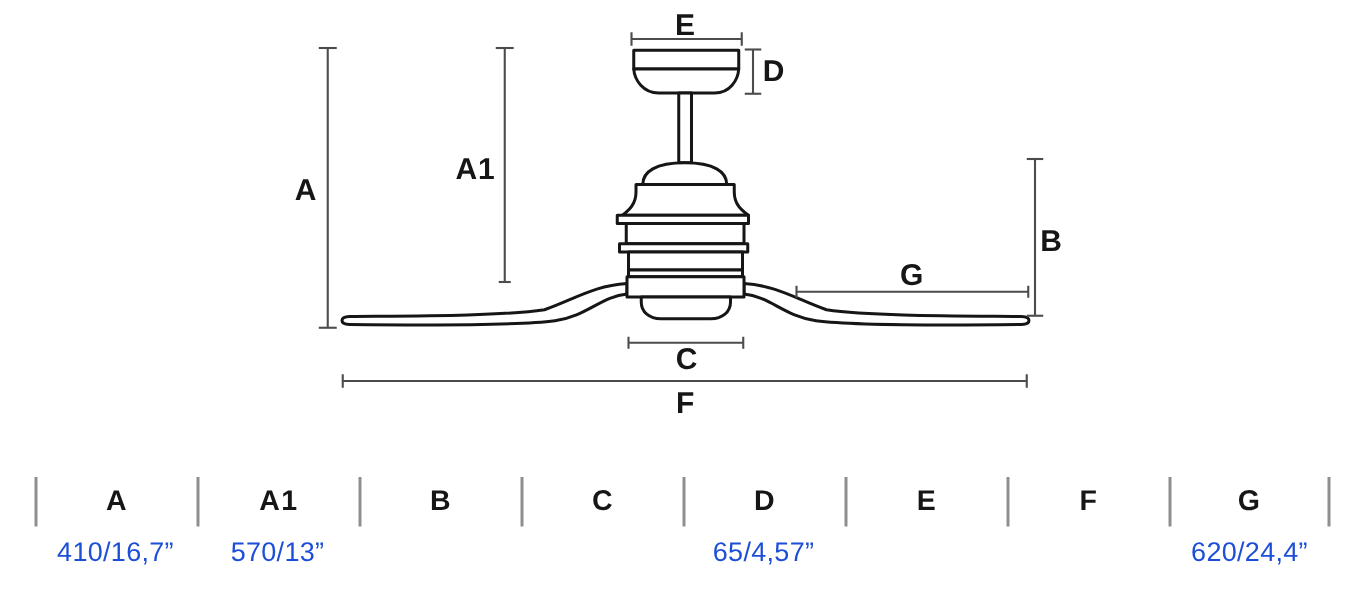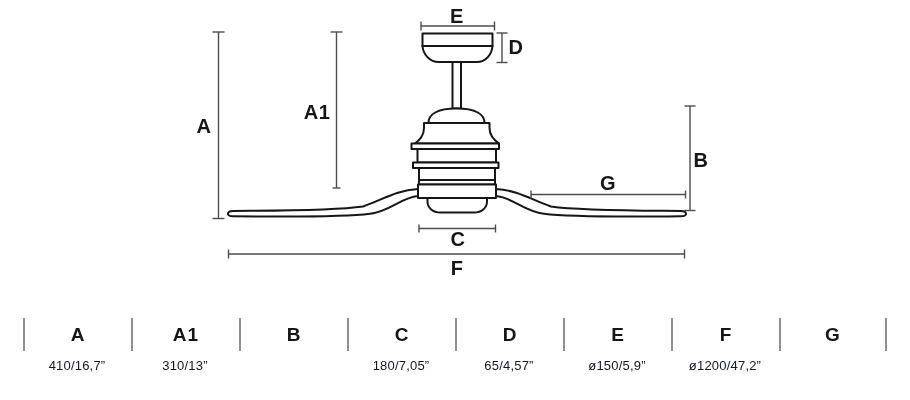--- a/index.html
+++ b/index.html
@@ -12,21 +12,21 @@
   .dim{stroke:#4c4c4c;stroke-width:1.4;fill:none;}
   .dim-label{font:700 20px "Liberation Sans", sans-serif;fill:#161616;text-anchor:middle;letter-spacing:0.5px;}
   .dim-table{display:grid;grid-template-columns:repeat(8,1fr);margin:18px 23px 0 23px;}
   .col{text-align:center;min-width:0;}
   .th{
     height:33px;display:flex;align-items:center;justify-content:center;
     border-left:2px solid #8f8f8f;
     font-weight:700;font-size:19px;color:#161616;letter-spacing:1px;
   }
   .col:last-child .th{border-right:2px solid #8f8f8f;}
-  .td{margin-top:7px;font-size:13px;color:#0f172a;letter-spacing:0.2px;white-space:nowrap;}
+  .td{margin-top:7px;font-size:18px;color:#1d4ed8;letter-spacing:0.2px;white-space:nowrap;}
 </style>
 </head>
 <body>
 
 <div>
 
   <svg class="diagram-svg" viewBox="0 0 910 300">
 
     <g>
 
@@ -116,39 +116,37 @@
     </g>
   </svg>
 
   <div class="dim-table">
     <div class="col">
       <div class="th">A</div>
       <div class="td">410/16,7”</div>
     </div>
     <div class="col">
       <div class="th">A1</div>
-      <div class="td">310/13”</div>
+      <div class="td">570/13”</div>
     </div>
     <div class="col">
       <div class="th">B</div>
     </div>
     <div class="col">
       <div class="th">C</div>
-      <div class="td">180/7,05”</div>
     </div>
     <div class="col">
       <div class="th">D</div>
       <div class="td">65/4,57”</div>
     </div>
     <div class="col">
       <div class="th">E</div>
-      <div class="td">ø150/5,9”</div>
     </div>
     <div class="col">
       <div class="th">F</div>
-      <div class="td">ø1200/47,2”</div>
     </div>
     <div class="col">
       <div class="th">G</div>
+      <div class="td">620/24,4”</div>
     </div>
   </div>
 
 </div>
 
 </body></html>

